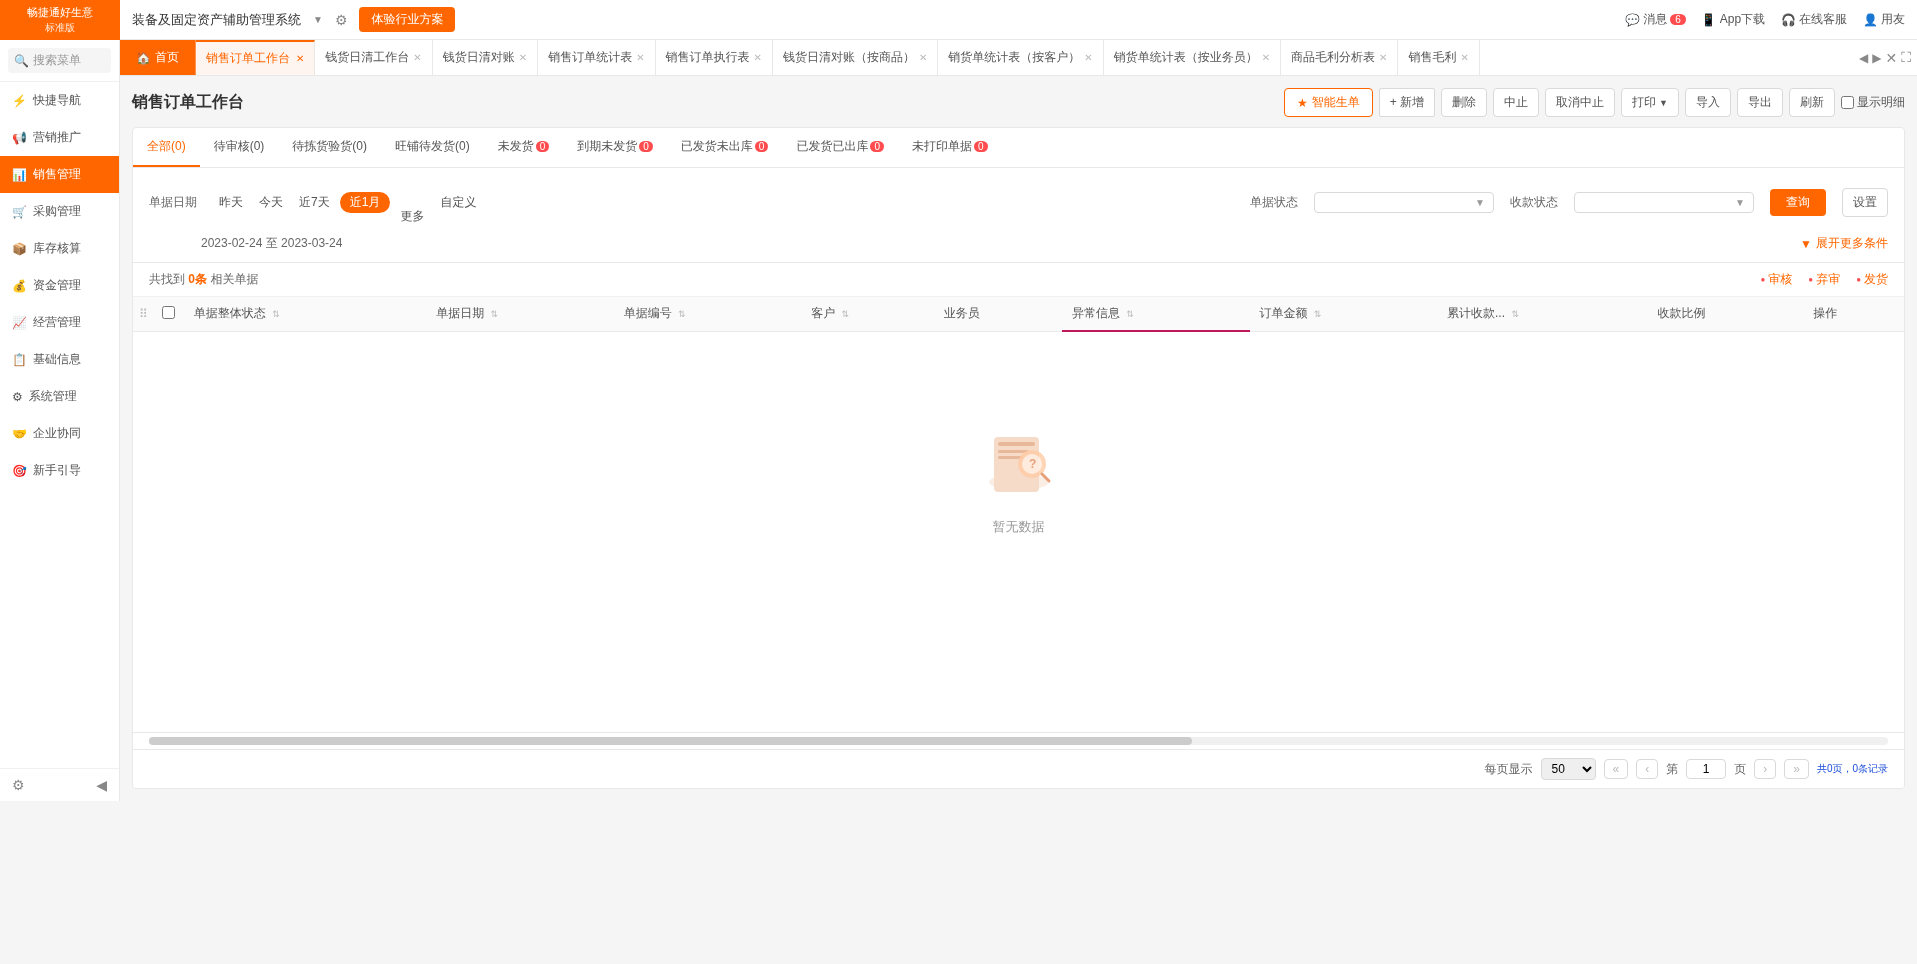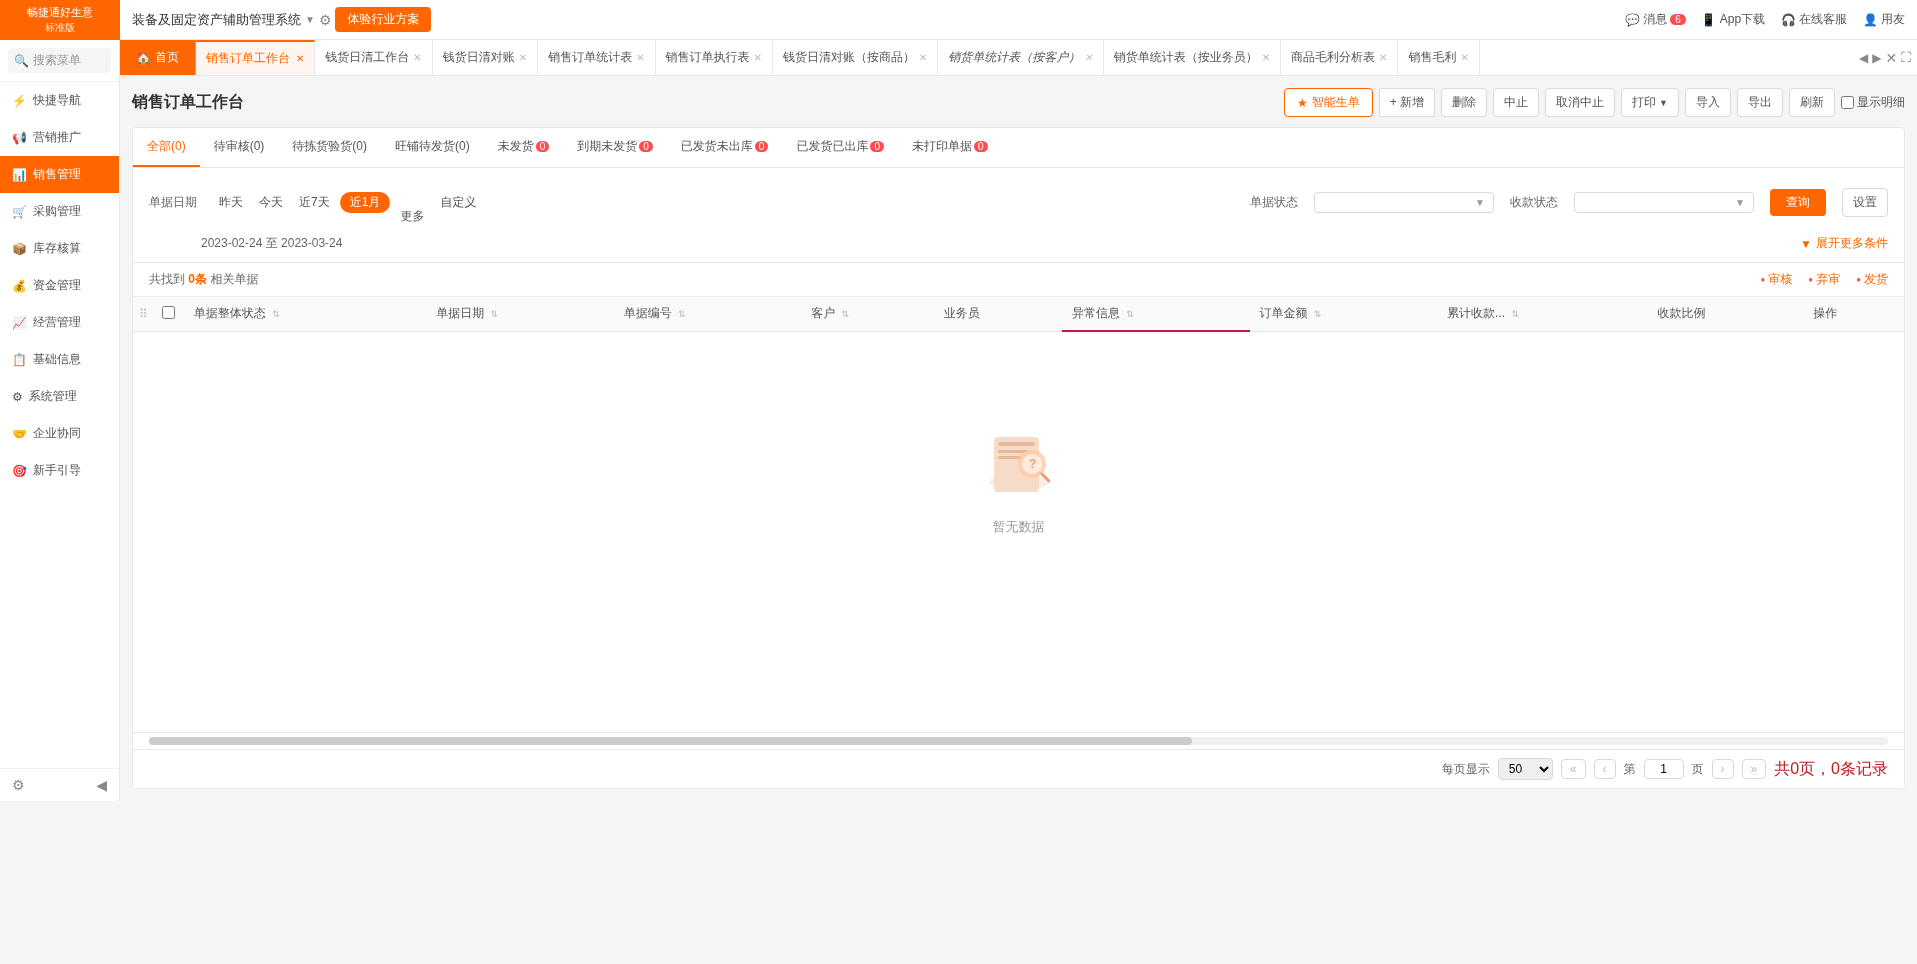--- a/index.html
+++ b/index.html
@@ -17,21 +17,21 @@
   <div style="display:flex; align-items:stretch; height:40px; flex-shrink:0;">
 
     <div style="width:120px; background:#ff6600; display:flex; align-items:center; justify-content:center; flex-shrink:0;">
       <div style="color:#fff; font-size:11px; text-align:center; line-height:1.4;">
         <div>畅捷通好生意</div>
         <div style="font-size:10px; opacity:0.85;">标准版</div>
       </div>
     </div>
 
     <div style="flex:1; background:#fff; display:flex; align-items:center; justify-content:space-between; padding:0 12px; border-bottom:1px solid #e8e8e8;">
-      <div style="display:flex; align-items:center; gap:4px;">
+      <div style="display:flex; align-items:center; gap:12px;">
         <span style="font-size:13px; color:#333;">装备及固定资产辅助管理系统</span>
         <span style="color:#888; cursor:pointer; font-size:10px;">▼</span>
         <span style="color:#888; cursor:pointer; font-size:14px;">⚙</span>
         <button style="background:#ff6600; color:#fff; border:none; border-radius:4px; padding:4px 12px; cursor:pointer; font-size:12px;">体验行业方案</button>
       </div>
       <div style="display:flex; align-items:center; gap:16px; font-size:12px; color:#555;">
         <div style="display:flex; align-items:center; gap:3px; cursor:pointer;">
           <span>💬</span>
           <span>消息</span>
           <span style="background:#ff4d4f; color:#fff; border-radius:10px; padding:0 5px; font-size:10px;">6</span>
@@ -138,21 +138,21 @@
           <span style="font-size:10px; color:#bbb; cursor:pointer;">✕</span>
         </div>
         <div style="display:flex; align-items:center; gap:4px; padding:0 10px; height:36px; color:#555; cursor:pointer; font-size:12px; flex-shrink:0; border-right:1px solid #e8e8e8;">
           <span>销售订单执行表</span>
           <span style="font-size:10px; color:#bbb; cursor:pointer;">✕</span>
         </div>
         <div style="display:flex; align-items:center; gap:4px; padding:0 10px; height:36px; color:#555; cursor:pointer; font-size:12px; flex-shrink:0; border-right:1px solid #e8e8e8;">
           <span>钱货日清对账（按商品）</span>
           <span style="font-size:10px; color:#bbb; cursor:pointer;">✕</span>
         </div>
-        <div style="display:flex; align-items:center; gap:4px; padding:0 10px; height:36px; color:#555; cursor:pointer; font-size:12px; flex-shrink:0; border-right:1px solid #e8e8e8;font-style:italic;">
+        <div style="display:flex; align-items:center; gap:4px; padding:0 10px; height:36px; color:#555; cursor:pointer; font-size:12px; flex-shrink:0; border-right:1px solid #e8e8e8;">
           <span>销货单统计表（按客户）</span>
           <span style="font-size:10px; color:#bbb; cursor:pointer;">✕</span>
         </div>
         <div style="display:flex; align-items:center; gap:4px; padding:0 10px; height:36px; color:#555; cursor:pointer; font-size:12px; flex-shrink:0; border-right:1px solid #e8e8e8;">
           <span>销货单统计表（按业务员）</span>
           <span style="font-size:10px; color:#bbb; cursor:pointer;">✕</span>
         </div>
         <div style="display:flex; align-items:center; gap:4px; padding:0 10px; height:36px; color:#555; cursor:pointer; font-size:12px; flex-shrink:0; border-right:1px solid #e8e8e8;">
           <span>商品毛利分析表</span>
           <span style="font-size:10px; color:#bbb; cursor:pointer;">✕</span>
@@ -377,20 +377,20 @@
               <option selected="">50</option>
               <option>100</option>
             </select>
             <button style="border:1px solid #d9d9d9; background:#fff; border-radius:4px; padding:2px 8px; cursor:pointer; font-size:12px; color:#bbb;">«</button>
             <button style="border:1px solid #d9d9d9; background:#fff; border-radius:4px; padding:2px 8px; cursor:pointer; font-size:12px; color:#bbb;">‹</button>
             <span style="font-size:12px; color:#666;">第</span>
             <input type="text" value="1" style="border: 1px solid rgb(217, 217, 217); border-radius: 4px; padding: 2px 6px; width: 40px; text-align: center; font-size: 12px;">
             <span style="font-size:12px; color:#666;">页</span>
             <button style="border:1px solid #d9d9d9; background:#fff; border-radius:4px; padding:2px 8px; cursor:pointer; font-size:12px; color:#bbb;">›</button>
             <button style="border:1px solid #d9d9d9; background:#fff; border-radius:4px; padding:2px 8px; cursor:pointer; font-size:12px; color:#bbb;">»</button>
-            <span style="font-size:16px; color:#b91c1c;">共0页，0条记录</span>
+            <span style="font-size:10px; color:#1d4ed8;">共0页，0条记录</span>
           </div>
 
         </div>
       </div>
     </div>
   </div>
 </div>
 
 </body></html>

